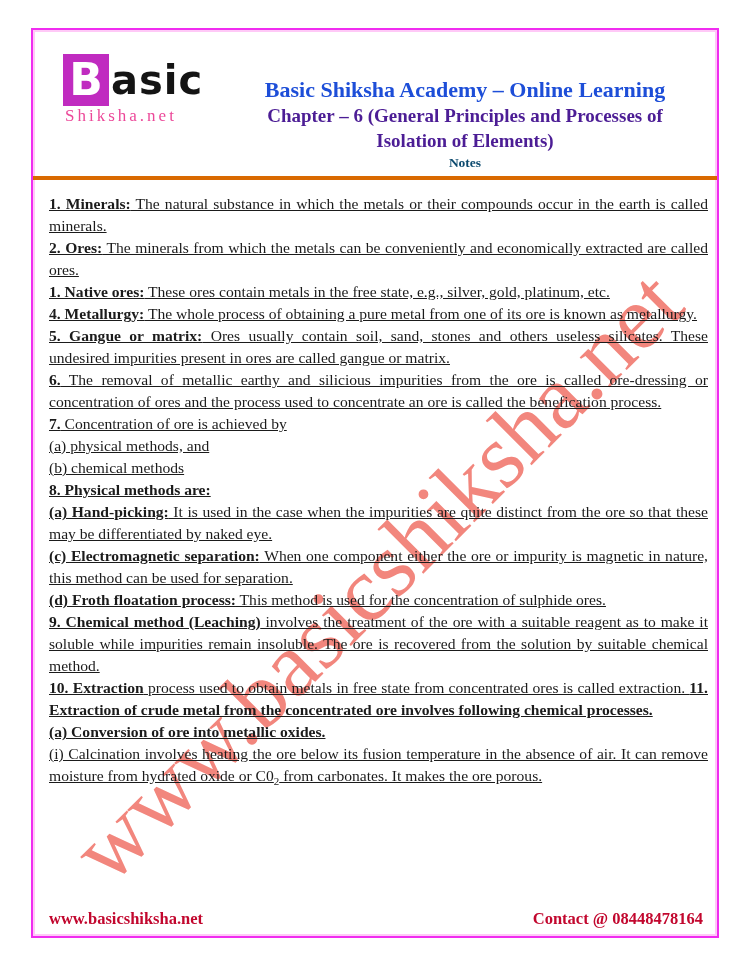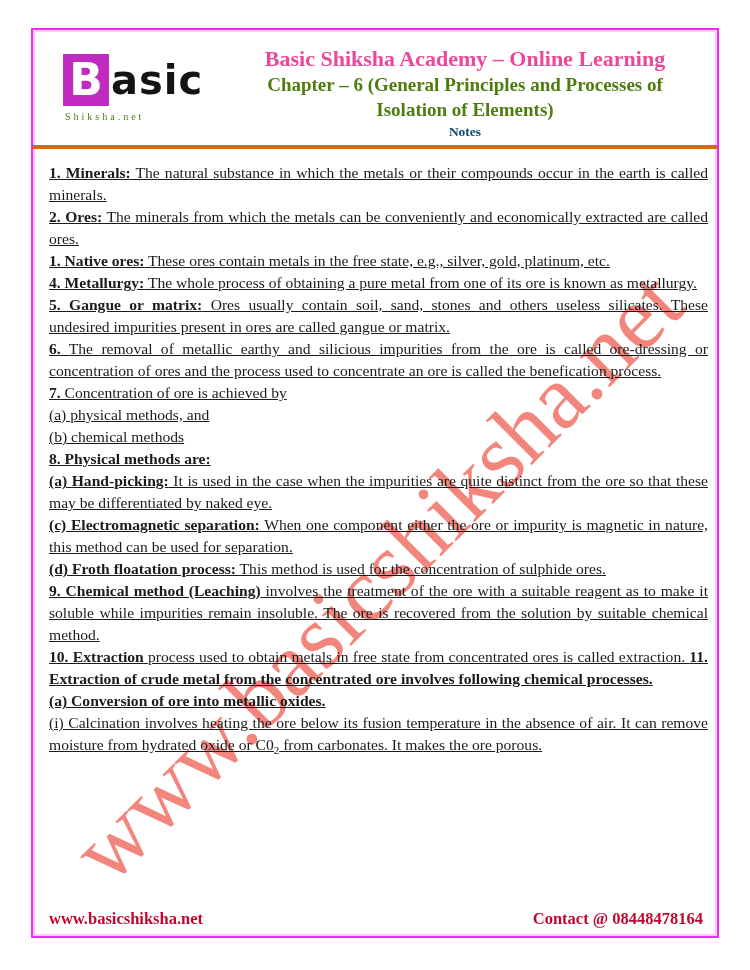--- a/index.html
+++ b/index.html
@@ -32,27 +32,27 @@
   .logo-b {
     display:flex; align-items:center; justify-content:center;
     width:46px; height:52px; background:#C02BC0; color:#ffffff;
     font-family:"DejaVu Sans", sans-serif; font-weight:700; font-size:44px; line-height:1;
   }
   .logo-asic {
     font-family:"DejaVu Sans", sans-serif; font-weight:700; font-size:40px;
     color:#141414; letter-spacing:1px; margin-left:2px; line-height:1;
   }
   .logo-sub {
-    margin-top:5px; font-size:10px; color:#4d7c0f; letter-spacing:3px; padding-left:2px;
+    font-size:17px; color:#ec4899; letter-spacing:3px; padding-left:2px;
   }
   .titles { flex:1; text-align:center; padding-right:8px; }
-  .title1 { font-size:22px; font-weight:700; color:#ec4899; line-height:26px; }
+  .title1 { font-size:22px; font-weight:700; color:#1d4ed8; line-height:26px;margin-top:31px; }
   .title2 { font-size:18px; font-weight:700; color:#1b0e00; line-height:25px; }
   .title2 sup { font-size:11px; }
-  .title3 { font-size:19px; font-weight:700; color:#4d7c0f; line-height:25px; max-width:470px; margin:0 auto; }
+  .title3 { font-size:19px; font-weight:700; color:#4c1d95; line-height:25px; max-width:470px; margin:0 auto; }
   .title4 { font-size:13.5px; font-weight:700; color:#0c4a6e; line-height:17px; margin-top:1px; }
 
   .rule { border-top:4px solid #D96900; margin-top:3px; }
 
   
   .body {
     flex:1; padding:13px 9px 0 16px;
     font-size:15.6px; line-height:22px; color:#1b1b1b;
     text-align:justify;
     text-decoration:underline;

